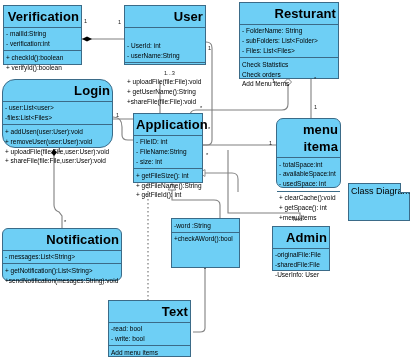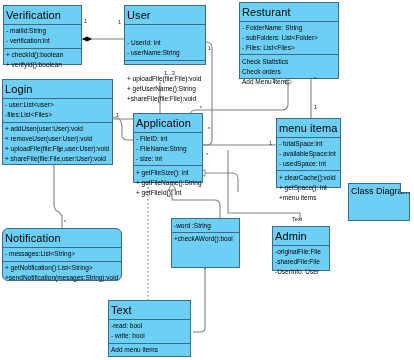--- a/index.html
+++ b/index.html
@@ -26,23 +26,23 @@
   .uml-class {
     position: absolute;
     box-sizing: border-box;
     border: 1px solid #3b6b88;
     background: #6ecff5;
     display: flex;
     flex-direction: column;
     z-index: 5;
   }
   .uml-title {
-    text-align: left;
-    font-weight: normal;
-    font-size: 11px;
+    text-align: right;
+    font-weight: bold;
+    font-size: 13px;
     line-height: 1.35;
     padding: 1.5px 2px 1.5px 2px;
     border-bottom: 1px solid #3b6b88;
     color: #000;
     letter-spacing: 0.1px;
   }
   .uml-sect {
     padding: 1.5px 2px 1.5px 2px;
     border-bottom: 1px solid #3b6b88;
     color: #000;
@@ -203,21 +203,21 @@
       <div class="uml-row">- subFolders: List&lt;Folder&gt;</div>
       <div class="uml-row">- Files: List&lt;Files&gt;</div>
     </div>
     <div class="uml-sect">
       <div class="uml-row">Check Statistics</div>
       <div class="uml-row">Check orders</div>
       <div class="uml-row"> Add Menu Items</div>
     </div>
   </div>
 
-  <div class="uml-class" style="left:2px; top:79px; width:111px; height:86px;">
+  <div class="uml-class" style="left:2px; top:79px; width:111px; height:69px;border-radius:13px;">
     <div class="uml-title">Login</div>
     <div class="uml-sect">
       <div class="uml-row">- user:List&lt;user&gt;</div>
       <div class="uml-row">-files:List&lt;Files&gt;</div>
     </div>
     <div class="uml-sect">
       <div class="uml-row">+ addUsen(user:User):void</div>
       <div class="uml-row">+ removeUser(user:User):void</div>
       <div class="uml-row">+ uploadFile(file:File,user:User):void</div>
       <div class="uml-row">+ shareFile(file:File,user:User):void</div>
@@ -231,21 +231,21 @@
       <div class="uml-row">- FileName:String</div>
       <div class="uml-row">- size: int</div>
     </div>
     <div class="uml-sect">
       <div class="uml-row">+ getFileSize(): int</div>
       <div class="uml-row">+ getFileName():String</div>
       <div class="uml-row">+ getFileId(): int</div>
     </div>
   </div>
 
-  <div class="uml-class" style="left:276px; top:118px; width:65px; height:70px;">
+  <div class="uml-class" style="left:276px; top:118px; width:65px; height:70px;border-radius:7px;">
     <div class="uml-title">menu itema</div>
     <div class="uml-sect">
       <div class="uml-row">- totalSpace:int</div>
       <div class="uml-row">- availableSpace:int</div>
       <div class="uml-row">- usedSpace: int</div>
     </div>
     <div class="uml-sect">
       <div class="uml-row">+ clearCache():void</div>
       <div class="uml-row">+ getSpace(): int</div>
       <div class="uml-row">+menu items</div>

